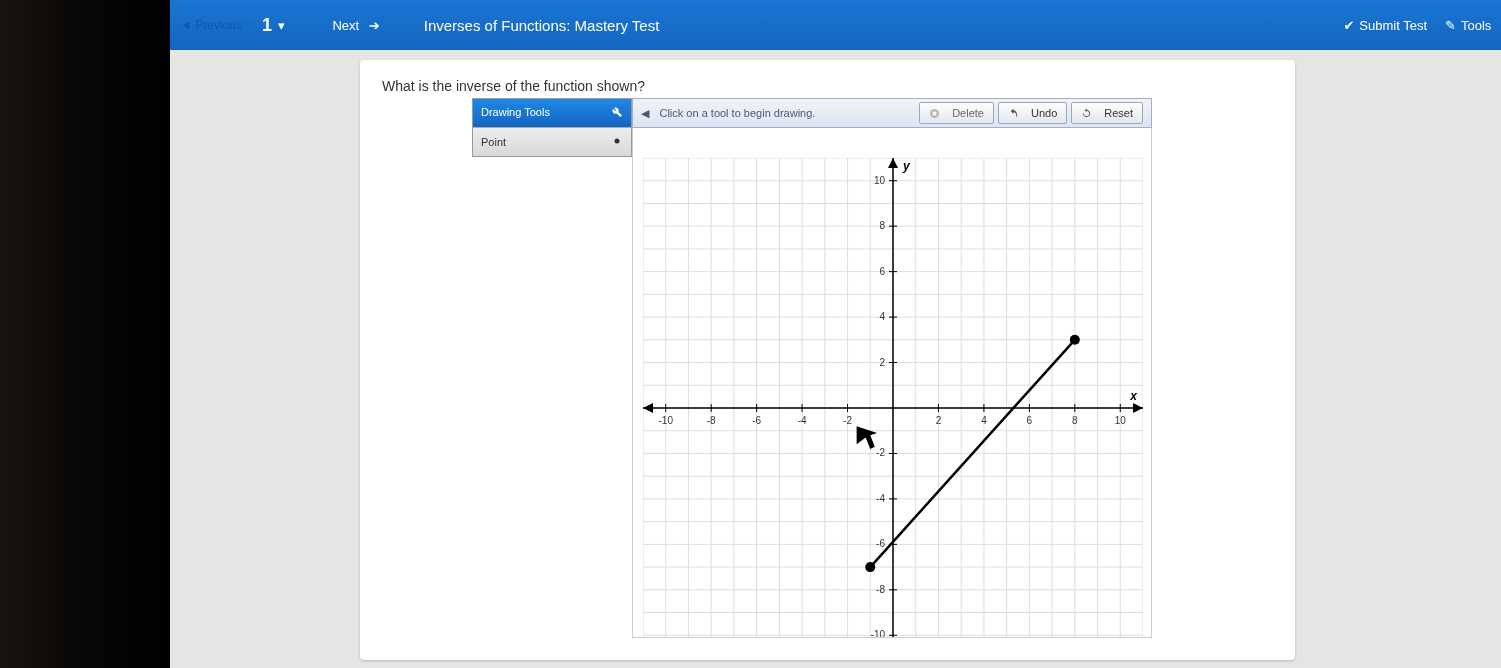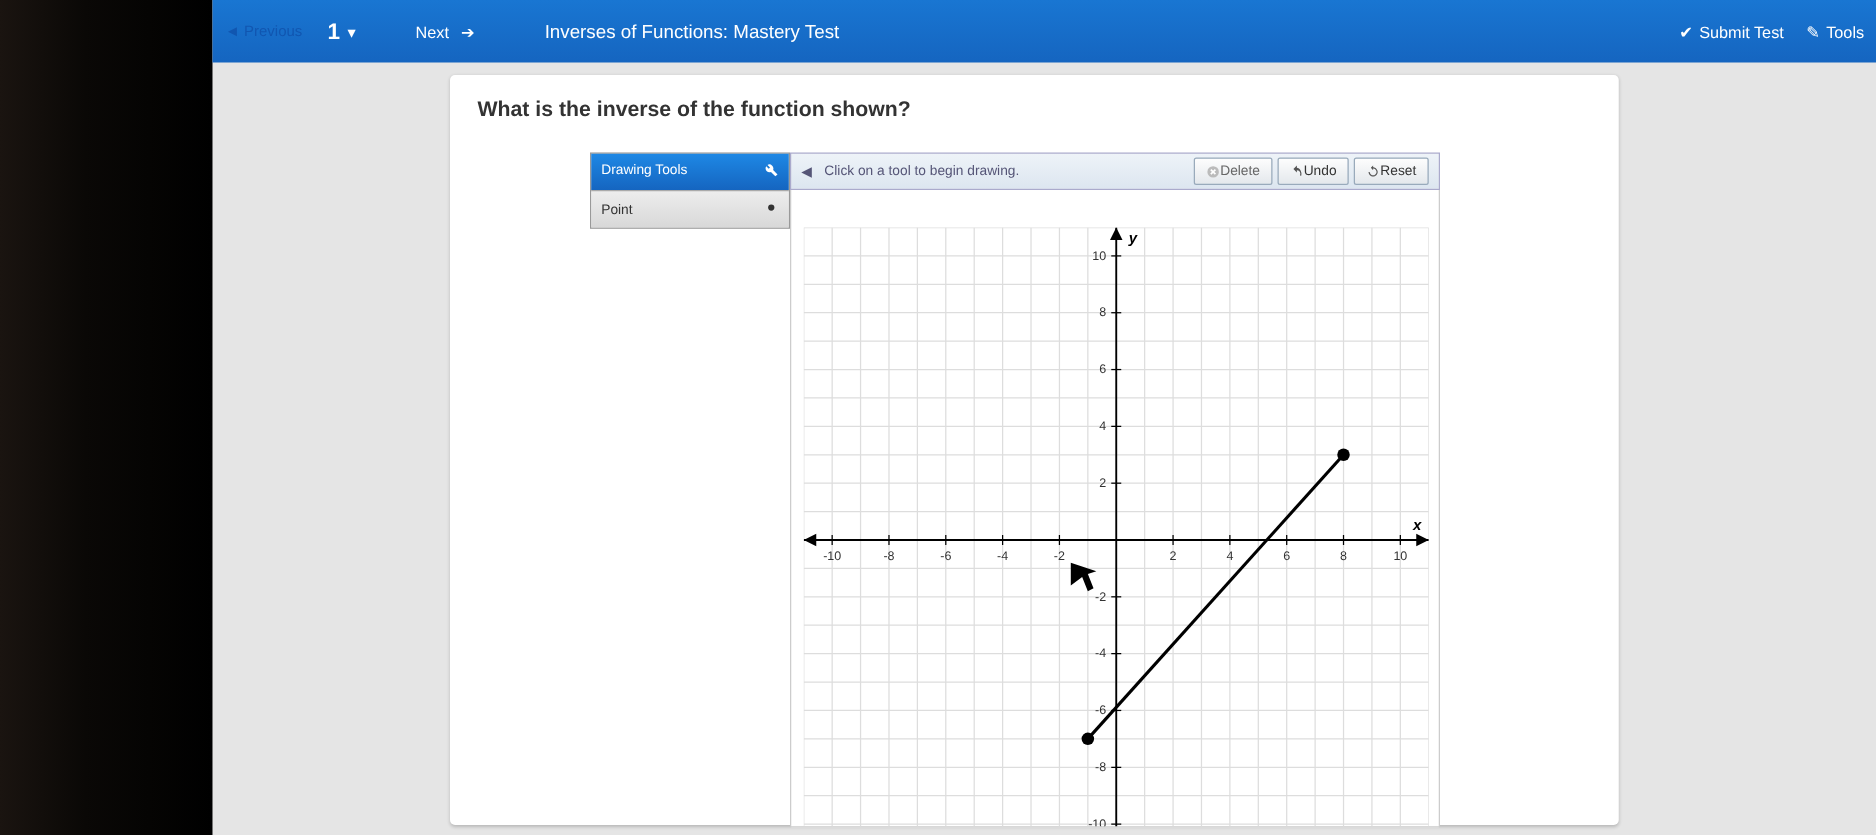--- a/index.html
+++ b/index.html
@@ -4,38 +4,38 @@
 <style>
 *{margin:0;padding:0;box-sizing:border-box;font-family:Arial,Helvetica,sans-serif}
 body{background:#0a0a0a;width:1501px;height:668px;overflow:hidden;position:relative}
 .screen{position:absolute;left:170px;top:0;width:1389px;height:668px;background:#e5e5e5}
 .topbar{height:50px;background:linear-gradient(to bottom,#1976d2,#1565c0);display:flex;align-items:center;color:#fff;font-size:13px;padding:0 10px}
 .prev-btn{color:#0d47a1;opacity:.6;margin-right:20px;font-size:12px}
 .qnum{font-size:18px;font-weight:bold;margin-right:6px}
 .qnum-caret{margin-right:30px}
 .next-btn{background:rgba(255,255,255,.0);padding:6px 12px;margin-right:20px;cursor:pointer}
 .next-btn span{margin-left:6px}
-.title{font-size:15px;margin-left:24px;flex:1}
+.title{font-size:15px;margin-left:12px;flex:1}
 .right-tools{display:flex;gap:18px;align-items:center;font-size:13px}
 .right-tools .item{display:flex;align-items:center;gap:5px;cursor:pointer}
 
 .content{position:absolute;left:190px;top:60px;width:935px;background:#fff;border-radius:4px;box-shadow:0 1px 3px rgba(0,0,0,.2);padding:18px 22px;height:600px}
 .instr{font-size:12px;font-weight:bold;color:#333;margin-bottom:20px}
-.question{font-size:17px;font-weight:bold;color:#333;margin-bottom:24px}
+.question{font-size:14px;font-weight:normal;color:#333;margin-bottom:4px}
 
 .work-area{position:relative;margin-left:90px}
 .tool-panel{position:absolute;left:0;top:0;width:160px;border:1px solid #999;background:#e8e8e8}
 .tool-header{background:linear-gradient(to bottom,#1e88e5,#1565c0);color:#fff;font-size:11px;padding:7px 8px;display:flex;justify-content:space-between;align-items:flex-start}
 .tool-row{font-size:11px;padding:7px 8px;border-top:1px solid #aaa;background:linear-gradient(to bottom,#ededed,#d8d8d8);display:flex;justify-content:space-between;align-items:center;cursor:pointer;color:#333}
 
 .canvas-area{position:absolute;left:160px;top:0;width:520px}
 .canvas-toolbar{height:30px;background:linear-gradient(to bottom,#eef3f8,#dce6f0);border:1px solid #aac;display:flex;align-items:center;font-size:11px;color:#446;padding:0 8px}
 .collapse-caret{margin-right:10px;color:#557;cursor:pointer}
 .hint-text{flex:1;color:#557}
-.tb-btn{border:1px solid #9ab;background:linear-gradient(to bottom,#fdfdfd,#e4e8ec);padding:4px 9px;margin-left:4px;font-size:11px;color:#666;border-radius:2px;display:flex;align-items:center;gap:0;cursor:pointer}
+.tb-btn{border:1px solid #9ab;background:linear-gradient(to bottom,#fdfdfd,#e4e8ec);padding:4px 9px;margin-left:4px;font-size:11px;color:#666;border-radius:2px;display:flex;align-items:center;gap:12px;cursor:pointer}
 .tb-btn .ico{width:11px;height:11px}
 
 .graph-container{border-left:1px solid #ccc;border-right:1px solid #ccc;border-bottom:1px solid #ccc;background:#fff;height:510px;position:relative;overflow:hidden}
 svg.graph{position:absolute;left:10px;top:30px}
 
 .left-edge{position:absolute;left:0;top:0;width:170px;height:668px;background:linear-gradient(90deg,#1a1410 0%,#0a0806 40%,#000 100%)}
 </style>
 </head>
 <body>
 

